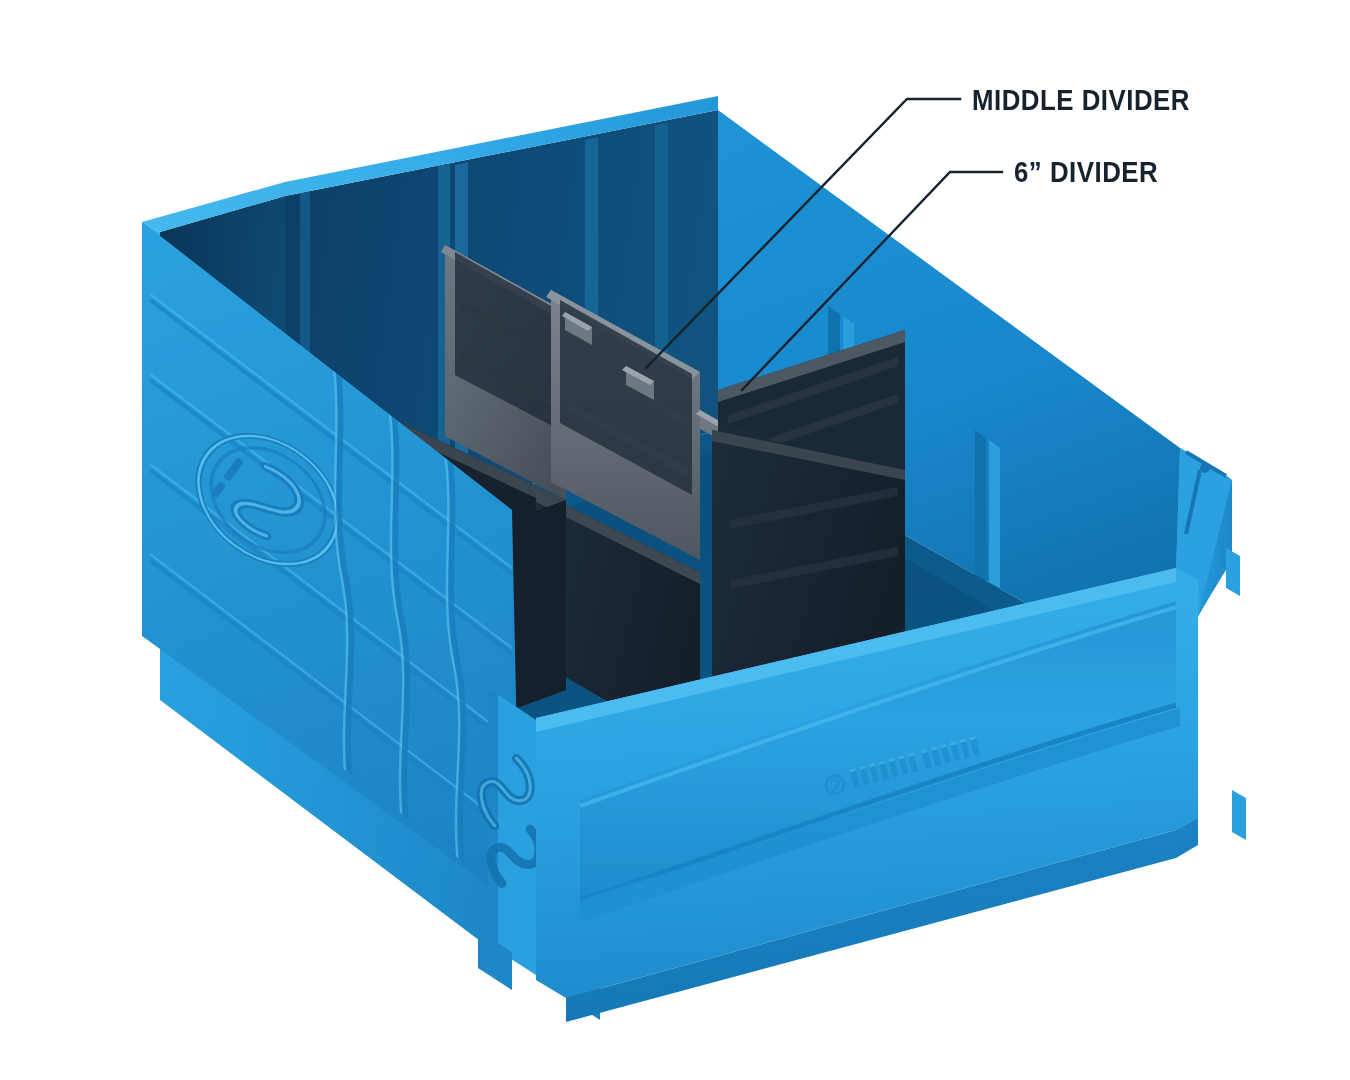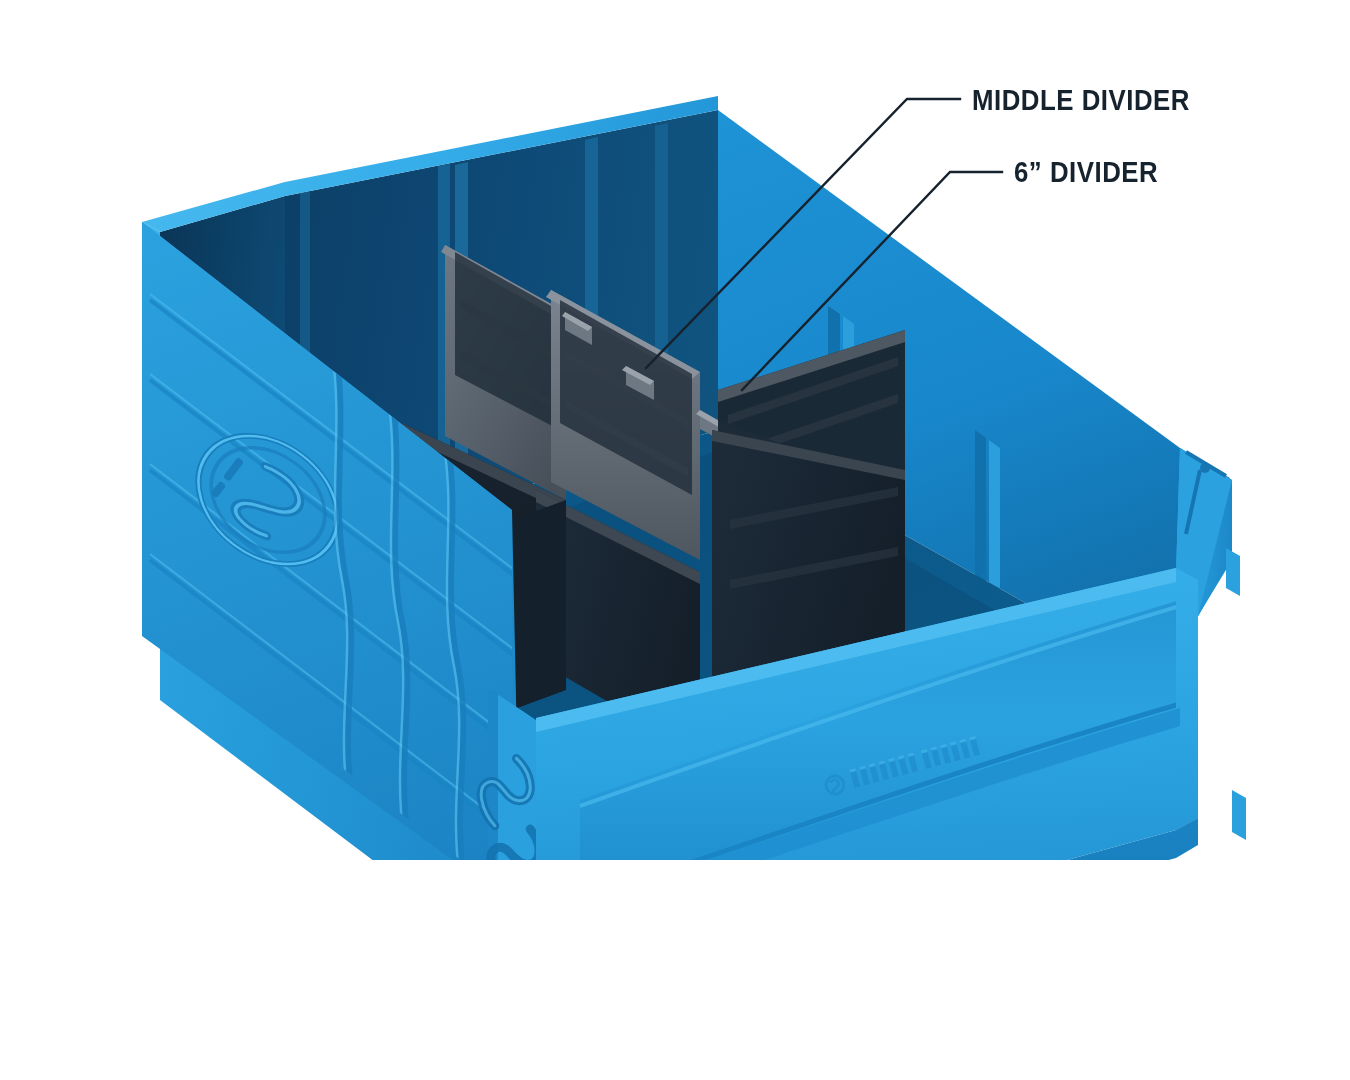--- a/index.html
+++ b/index.html
@@ -6,21 +6,21 @@
     margin: 0;
     padding: 0;
     background: #ffffff;
   }
   body {
     font-family: "Liberation Sans", sans-serif;
   }
   #stage {
     position: relative;
     width: 1350px;
-    height: 860px;
+    height: 1080px;
     background: #ffffff;
     overflow: hidden;
   }
   #product-svg {
     position: absolute;
     left: 0;
     top: 0;
     width: 1350px;
     height: 1080px;
     display: block;

